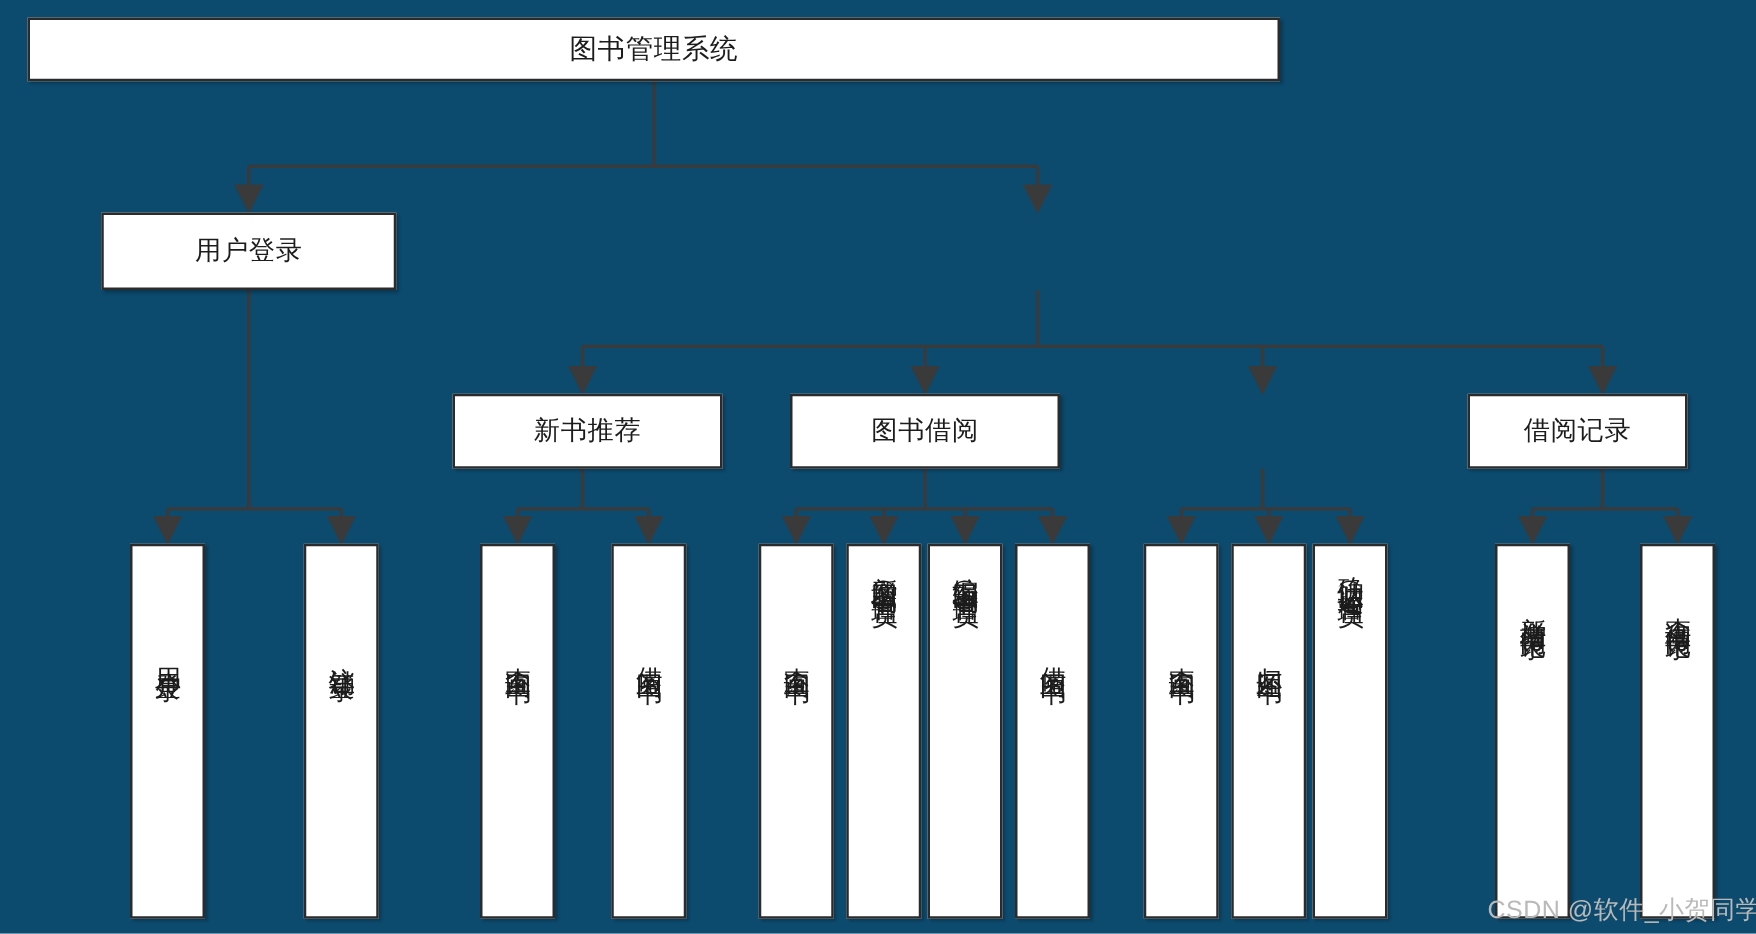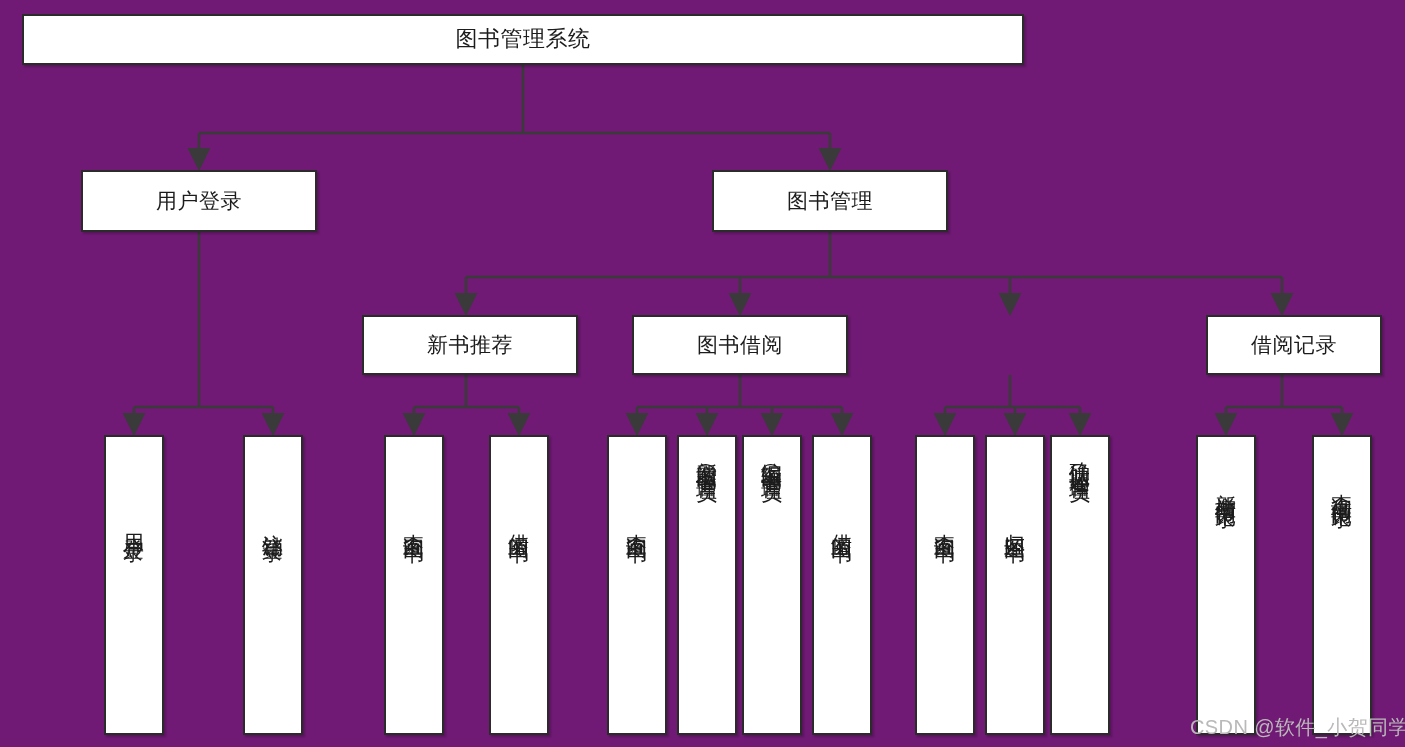--- a/index.html
+++ b/index.html
@@ -8,21 +8,21 @@
     padding: 0;
     background: #ffffff;
   }
   body {
     font-family: "Liberation Sans", "DejaVu Sans", sans-serif;
   }
   #canvas {
     position: relative;
     width: 1405px;
     height: 747px;
-    background: #701a75;
+    background: #0c4a6e;
     overflow: hidden;
   }
   #edges {
     position: absolute;
     left: 0;
     top: 0;
     width: 1405px;
     height: 747px;
     pointer-events: none;
   }
@@ -131,31 +131,28 @@
     </g>
   </svg>
 
   <div class="node h root" style="left:22px; top:14px; width:1002px; height:51px;">
     <span class="lbl">图书管理系统</span>
   </div>
 
   <div class="node h" style="left:81px; top:170px; width:236px; height:62px;">
     <span class="lbl">用户登录</span>
   </div>
-  <div class="node h" style="left:712px; top:170px; width:236px; height:62px;">
-    <span class="lbl">图书管理</span>
-  </div>
 
   <div class="node h" style="left:632px; top:315px; width:216px; height:60px;">
     <span class="lbl">图书借阅</span>
   </div>
   <div class="node h" style="left:362px; top:315px; width:216px; height:60px;">
     <span class="lbl">新书推荐</span>
   </div>
-  <div class="node h" style="left:1206px; top:315px; width:176px; height:60px;">
+  <div class="node h" style="left:1174px; top:315px; width:176px; height:60px;">
     <span class="lbl">借阅记录</span>
   </div>
 
   <div class="node v" style="left:104px; top:435px; width:60px; height:300px; padding-top:80px;">
     <span class="lbl">用户登录</span>
   </div>
   <div class="node v" style="left:243px; top:435px; width:60px; height:300px; padding-top:80px;">
     <span class="lbl">注销登录</span>
   </div>
 

